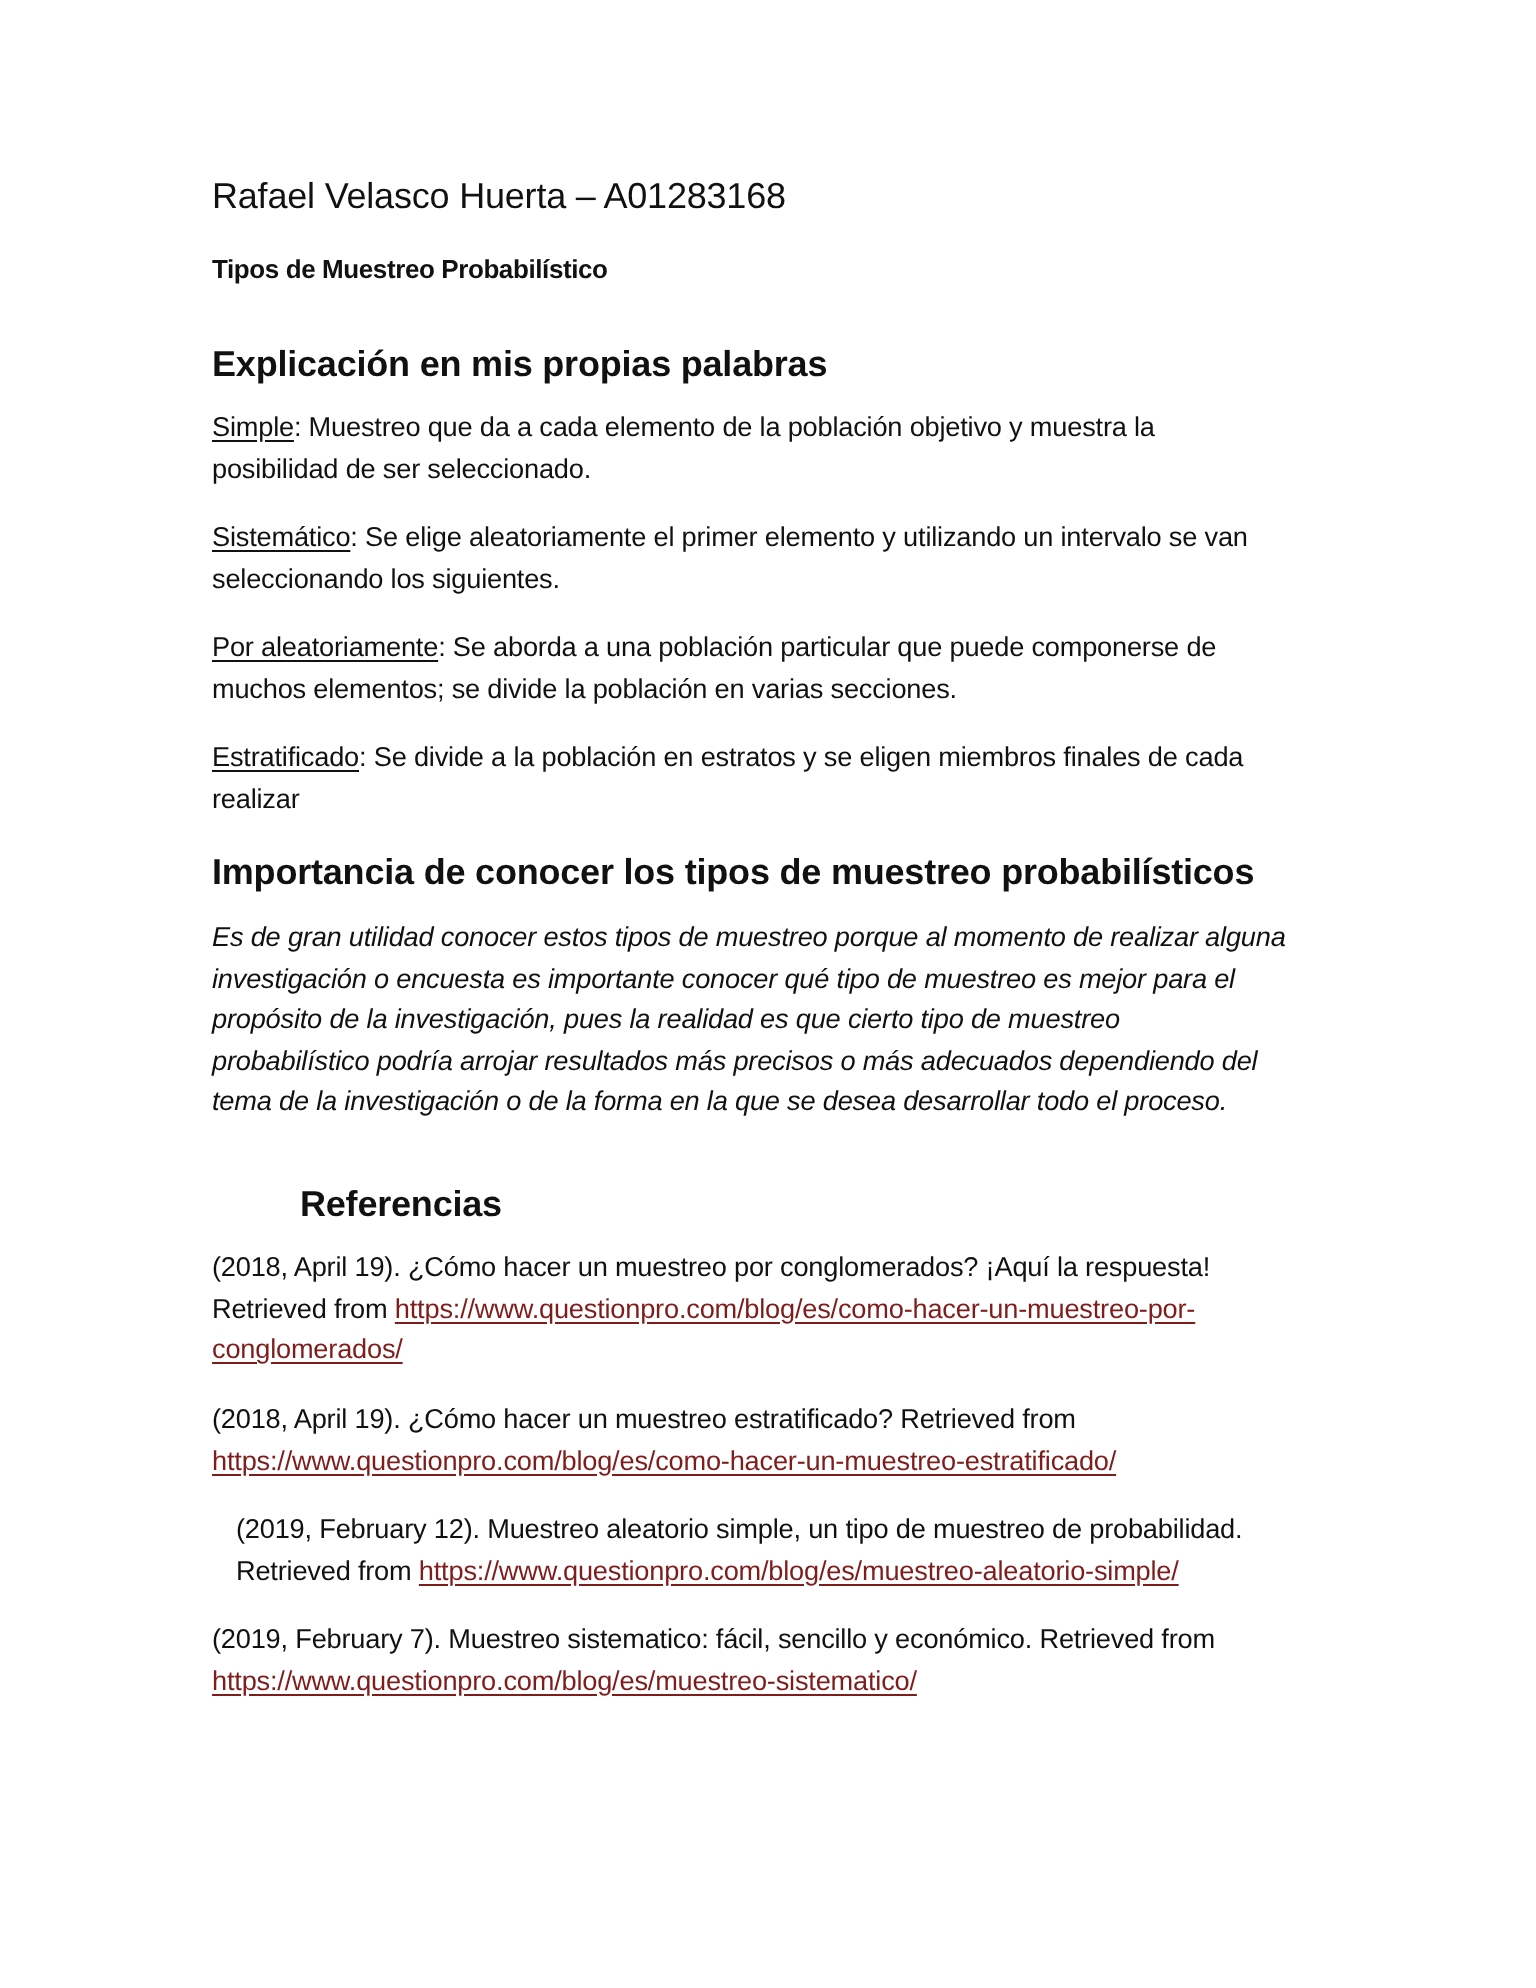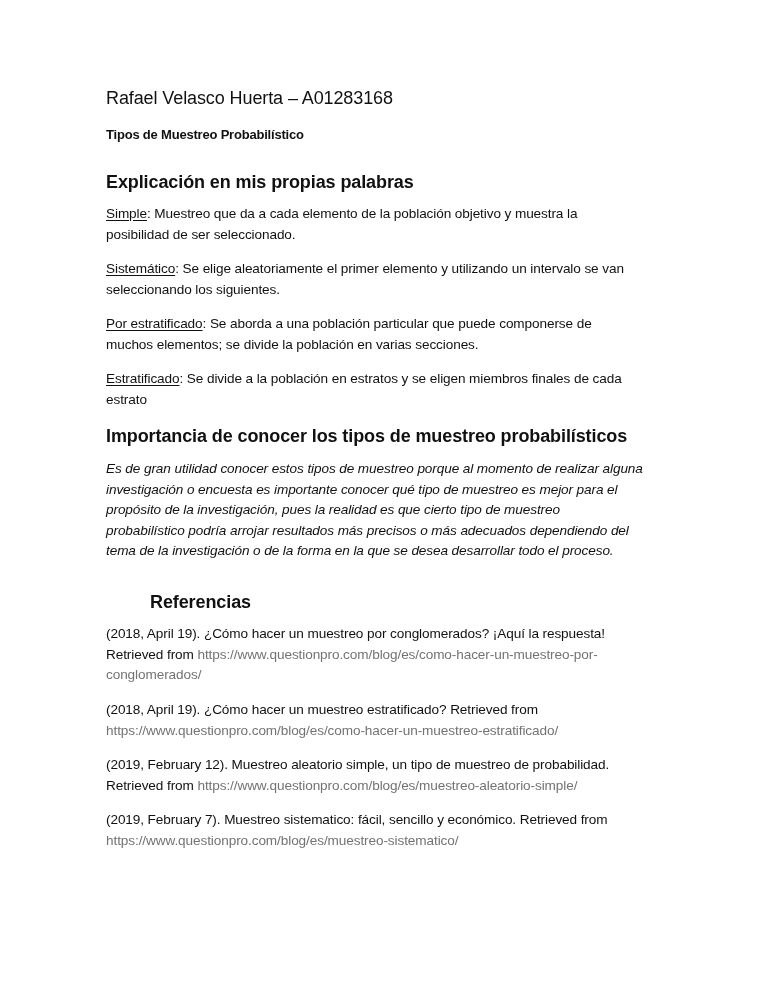--- a/index.html
+++ b/index.html
@@ -3,21 +3,21 @@
 <meta charset="utf-8">
 <style>
   html, body { margin: 0; padding: 0; background: #ffffff; }
   body { width: 768px; height: 994px; position: relative; overflow: hidden;
          font-family: "Liberation Sans", "DejaVu Sans", sans-serif; color: #111111; }
   .page { position: absolute; left: 106px; top: 0; width: 580px; }
   .line { position: absolute; left: 0; font-size: 18px; line-height: 20.5px; white-space: nowrap; letter-spacing: -0.1px; }
   .title { font-size: 13px; font-weight: bold; letter-spacing: -0.2px; }
   .bold { font-weight: bold; }
   .u { text-decoration: underline; text-underline-offset: 2px; margin-top: 24px; }
-  a.link { color: #737373; text-underline-offset: 2px; }
+  a.link { color: #7f1d1d; text-decoration: underline; text-underline-offset: 2px; }
   .block { position: absolute; left: 0; width: 580px; font-size: 13.6px; line-height: 20.5px; letter-spacing: -0.1px; }
 </style>
 </head>
 <body>
 
 <div class="page">
 
   <div class="line" style="top:88px;">Rafael Velasco Huerta – A01283168</div>
 
   <div class="line title" style="top:125px;">Tipos de Muestreo Probabilístico</div>
@@ -28,27 +28,27 @@
     <div><span class="u">Simple</span><span>: Muestreo que da a cada elemento de la población objetivo y muestra la</span></div>
     <div>posibilidad de ser seleccionado.</div>
   </div>
 
   <div class="block" style="top:259px;">
     <div><span class="u">Sistemático</span><span>: Se elige aleatoriamente el primer elemento y utilizando un intervalo se van</span></div>
     <div>seleccionando los siguientes.</div>
   </div>
 
   <div class="block" style="top:314px;">
-    <div><span class="u">Por estratificado</span><span>: Se aborda a una población particular que puede componerse de</span></div>
+    <div><span class="u">Por aleatoriamente</span><span>: Se aborda a una población particular que puede componerse de</span></div>
     <div>muchos elementos; se divide la población en varias secciones.</div>
   </div>
 
   <div class="block" style="top:369px;">
     <div><span class="u">Estratificado</span><span>: Se divide a la población en estratos y se eligen miembros finales de cada</span></div>
-    <div>estrato</div>
+    <div>realizar</div>
   </div>
 
   <div class="line bold" style="top:426px;">Importancia de conocer los tipos de muestreo probabilísticos</div>
 
   <div class="block" style="top:459px;font-style:italic;">
     <div>Es de gran utilidad conocer estos tipos de muestreo porque al momento de realizar alguna</div>
     <div>investigación o encuesta es importante conocer qué tipo de muestreo es mejor para el</div>
     <div>propósito de la investigación, pues la realidad es que cierto tipo de muestreo</div>
     <div>probabilístico podría arrojar resultados más precisos o más adecuados dependiendo del</div>
     <div>tema de la investigación o de la forma en la que se desea desarrollar todo el proceso.</div>
@@ -60,21 +60,21 @@
     <div>(2018, April 19). ¿Cómo hacer un muestreo por conglomerados? ¡Aquí la respuesta!</div>
     <div><span>Retrieved from </span><a class="link">https://www.questionpro.com/blog/es/como-hacer-un-muestreo-por-</a></div>
     <div><a class="link">conglomerados/</a></div>
   </div>
 
   <div class="block" style="top:700px;">
     <div>(2018, April 19). ¿Cómo hacer un muestreo estratificado? Retrieved from</div>
     <div><a class="link">https://www.questionpro.com/blog/es/como-hacer-un-muestreo-estratificado/</a></div>
   </div>
 
-  <div class="block" style="top:755px;">
+  <div class="block" style="top:755px;margin-left:12px;">
     <div>(2019, February 12). Muestreo aleatorio simple, un tipo de muestreo de probabilidad.</div>
     <div><span>Retrieved from </span><a class="link">https://www.questionpro.com/blog/es/muestreo-aleatorio-simple/</a></div>
   </div>
 
   <div class="block" style="top:810px;">
     <div>(2019, February 7). Muestreo sistematico: fácil, sencillo y económico. Retrieved from</div>
     <div><a class="link">https://www.questionpro.com/blog/es/muestreo-sistematico/</a></div>
   </div>
 
 </div>

